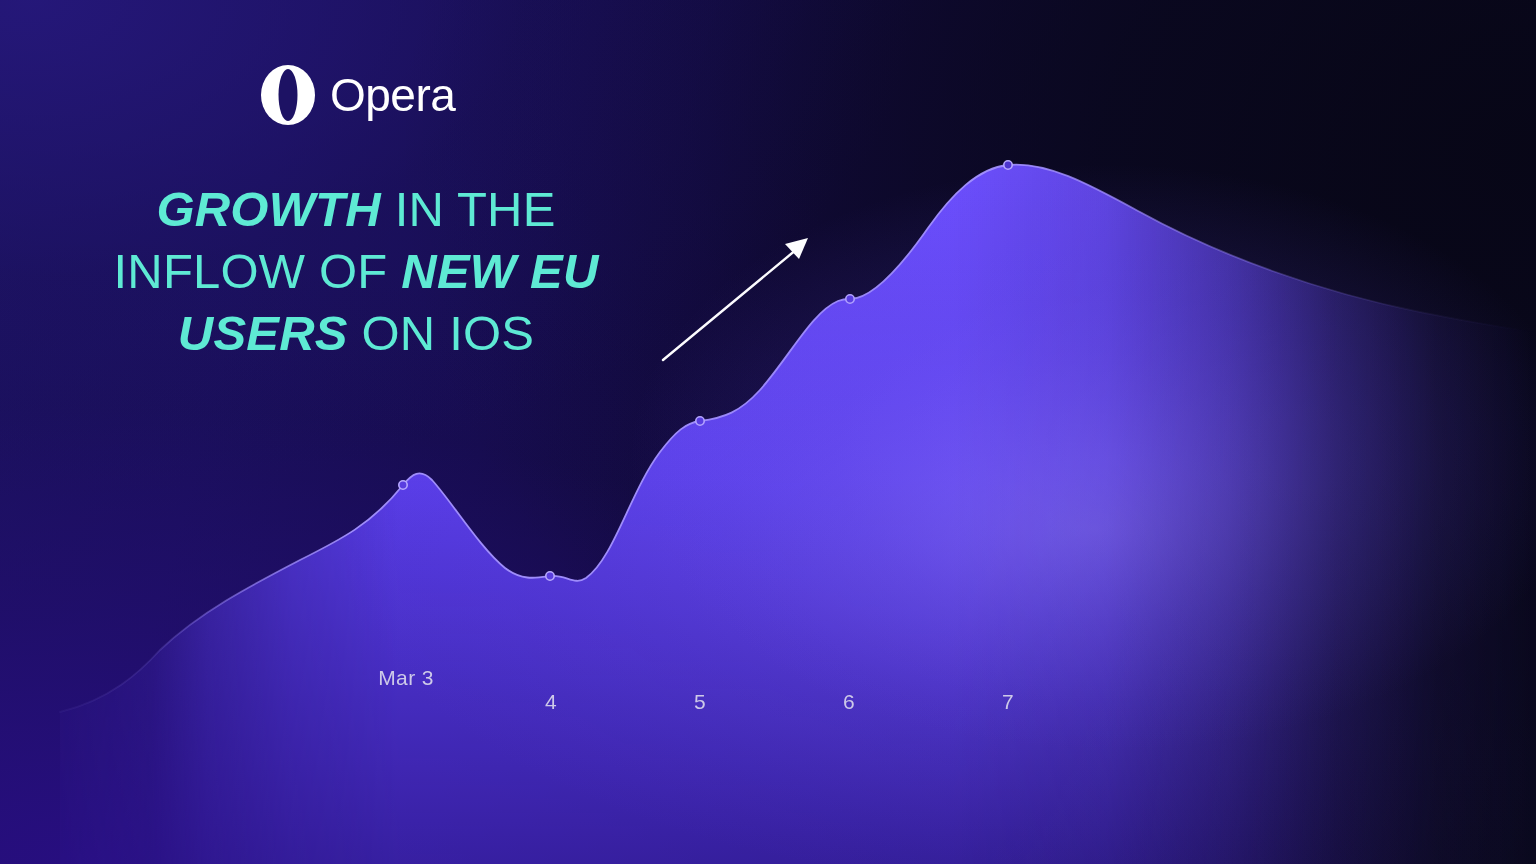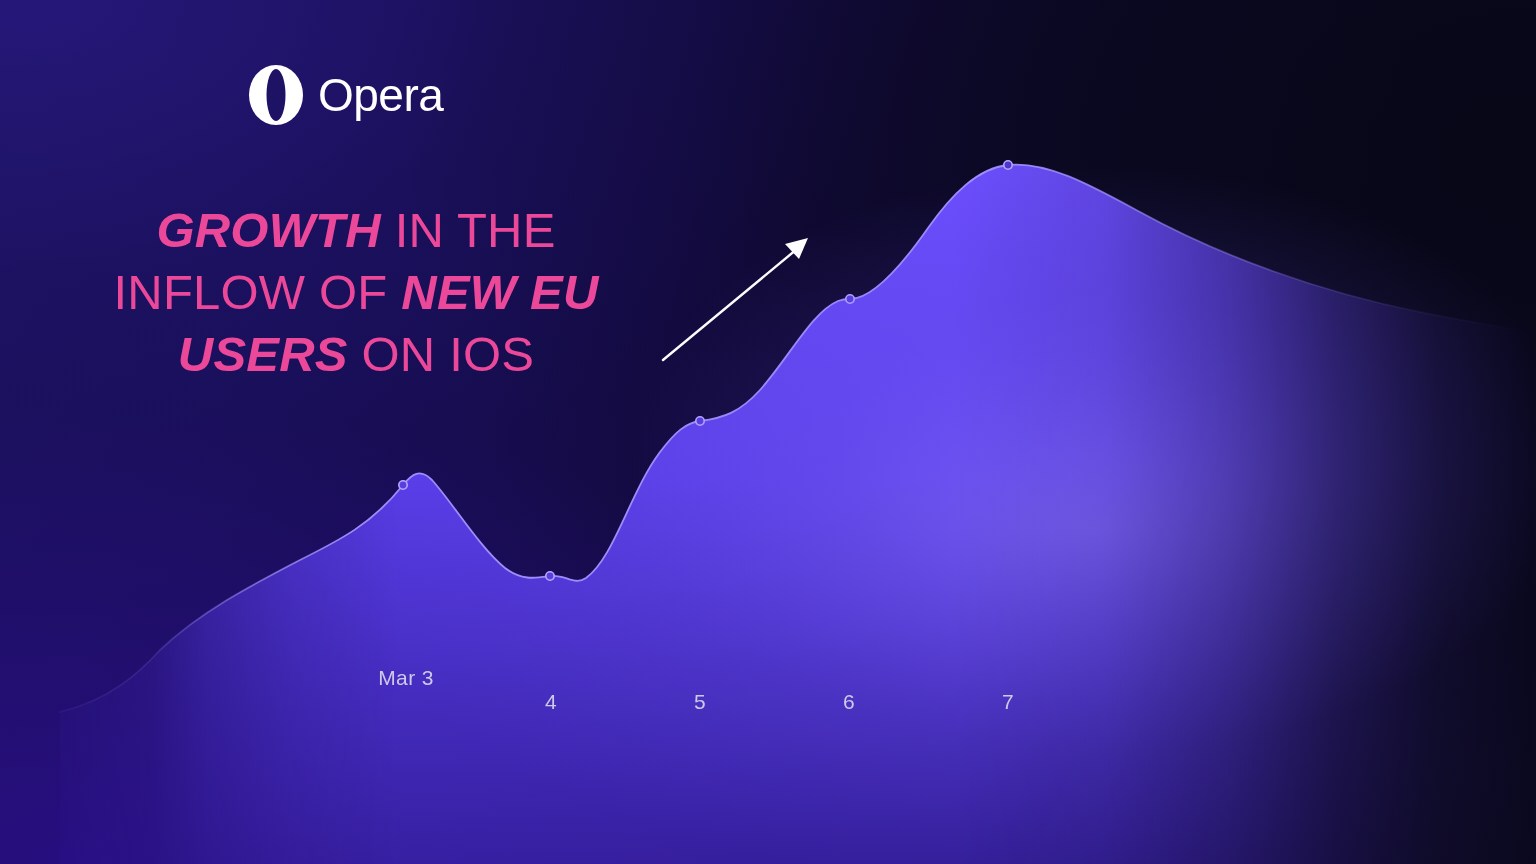--- a/index.html
+++ b/index.html
@@ -69,43 +69,43 @@
   #chart {
     position: absolute;
     inset: 0;
     width: 1536px;
     height: 864px;
   }
 
   
   .logo-wrap {
     position: absolute;
-    left: 248px;
+    left: 260px;
     top: 64px;
     display: flex;
     align-items: center;
     gap: 14px;
   }
   .logo-word {
     color: #ffffff;
     font-size: 46px;
     font-weight: 400;
     letter-spacing: -0.5px;
     line-height: 1;
     font-family: "Liberation Sans", sans-serif;
   }
 
   
   .headline {
     position: absolute;
     left: 96px;
-    top: 199px;
+    top: 178px;
     width: 520px;
     text-align: center;
-    color: #ec4899;
+    color: #5eead4;
     font-size: 49px;
     line-height: 62px;
     font-weight: 400;
     letter-spacing: 0.2px;
     font-family: "Liberation Sans", sans-serif;
   }
   .headline .em {
     font-weight: 700;
     font-style: italic;
   }

